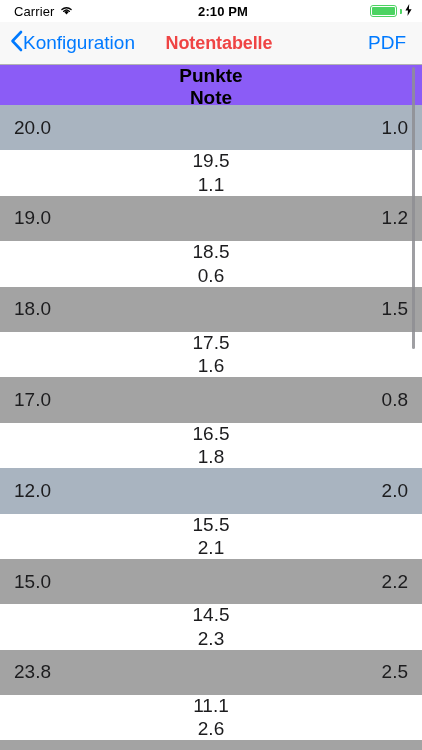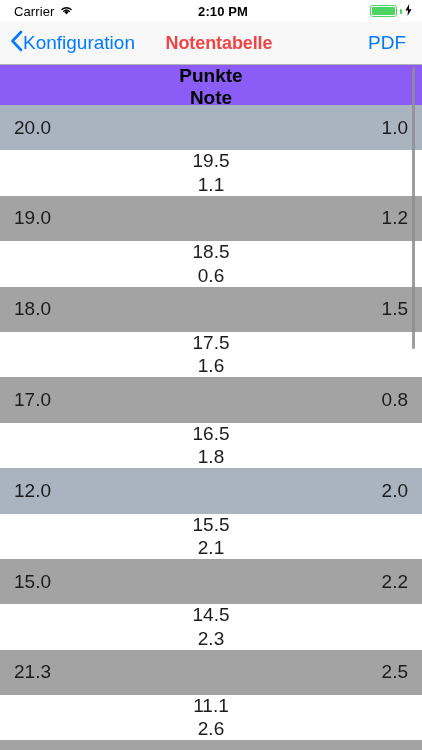--- a/index.html
+++ b/index.html
@@ -287,21 +287,21 @@
       </div>
       <div class="row alt">
         <div class="col-left">15.0</div>
         <div class="col-right">2.2</div>
       </div>
       <div class="row white">
         <div class="col-left">14.5</div>
         <div class="col-right">2.3</div>
       </div>
       <div class="row alt">
-        <div class="col-left">21.3</div>
+        <div class="col-left">23.8</div>
         <div class="col-right">2.5</div>
       </div>
       <div class="row white">
         <div class="col-left">11.1</div>
         <div class="col-right">2.6</div>
       </div>
       <div class="row alt"></div>
     </div>
 
   <div class="scroll-indicator"></div>

